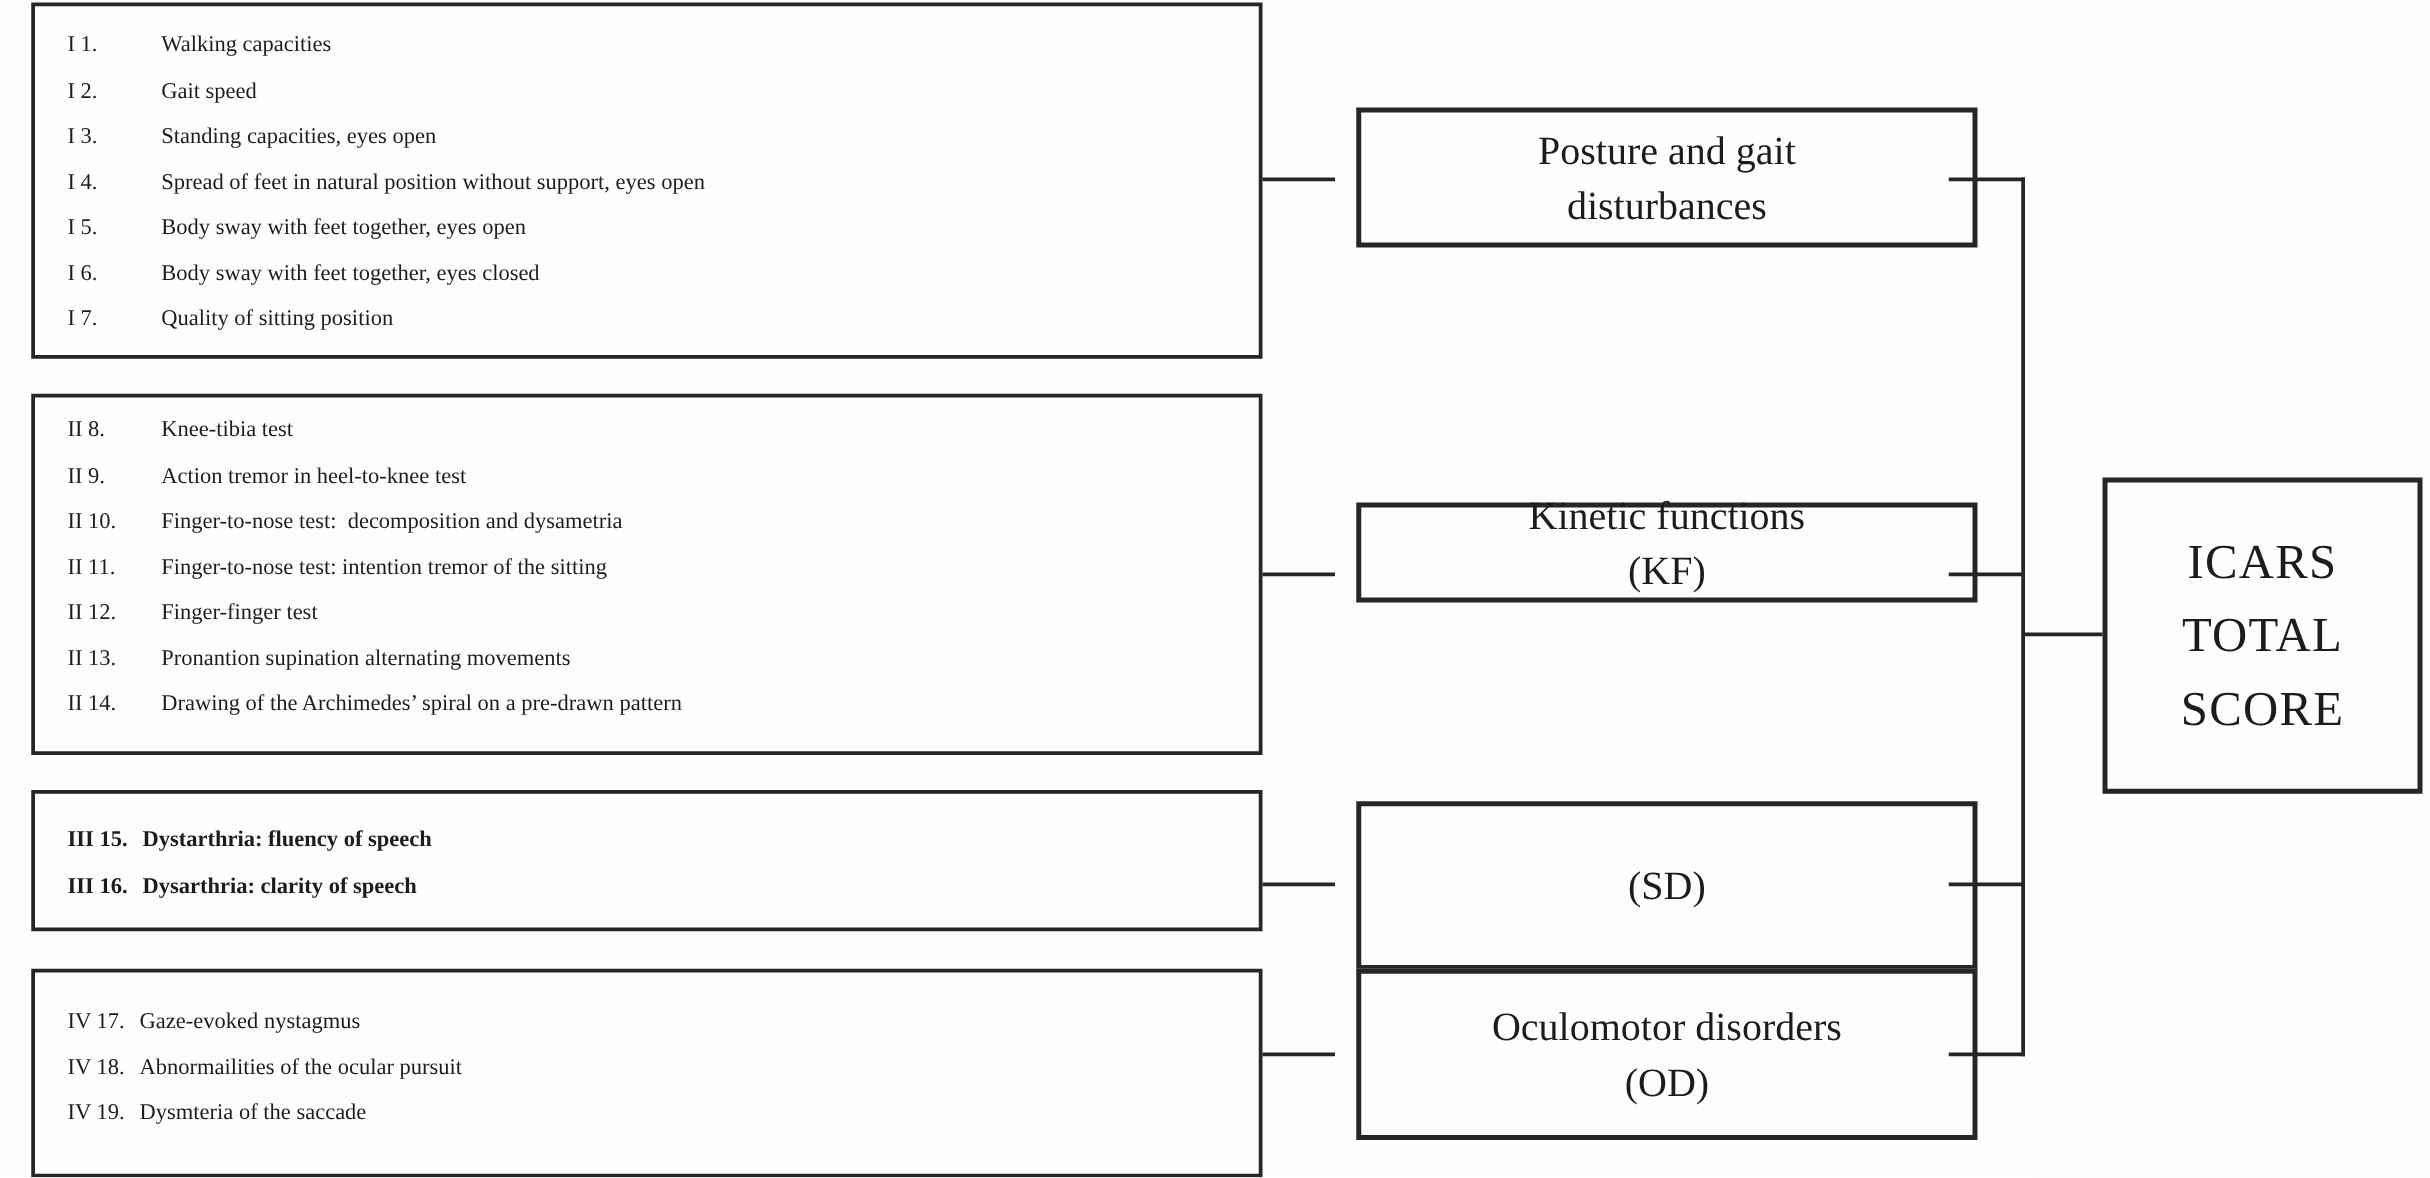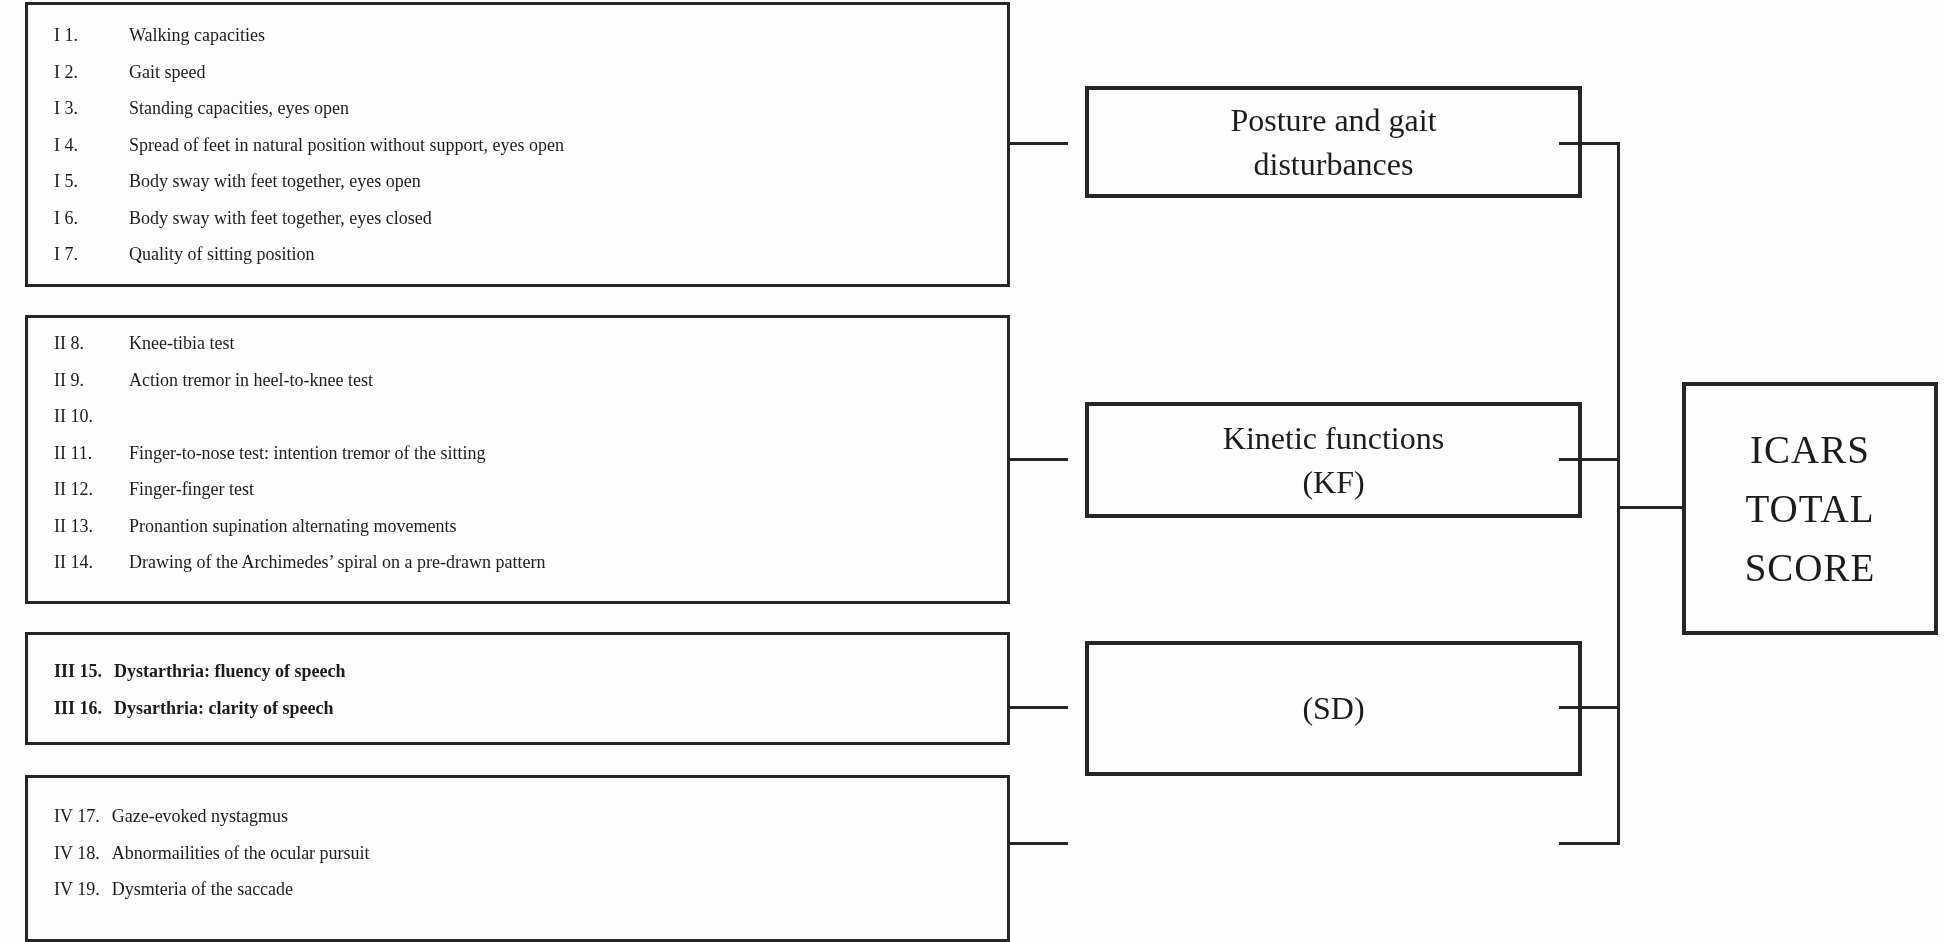--- a/index.html
+++ b/index.html
@@ -29,21 +29,21 @@
   .lbox-narrow .num{margin-right:12px;}
   .txt{white-space:pre-wrap;}
   
   .mbox{
     left:1065px;width:497px;
     border-width:4px;
     display:flex;flex-direction:column;justify-content:center;align-items:center;
     text-align:center;font-size:32px;line-height:1.38;margin-left:20px;
   }
   #mbox-1{top:86px;height:112px;}
-  #mbox-2{top:402px;height:116px;}
+  #mbox-2{top:402px;height:80px;justify-content:flex-end;}
   #mbox-3{top:641px;height:135px;}
   #mbox-4{top:775px;height:137px;}
   
   #total-box{
     left:1682px;top:382px;width:256px;height:253px;
     border-width:4px;
     display:flex;flex-direction:column;justify-content:center;align-items:center;
     text-align:center;font-size:39px;line-height:1.52;letter-spacing:1px;
   }
   
@@ -101,20 +101,21 @@
     <div class="row">
         <span class="num">II 8.</span>
         <span class="txt">Knee-tibia test</span>
       </div>
     <div class="row">
         <span class="num">II 9.</span>
         <span class="txt">Action tremor in heel-to-knee test</span>
       </div>
     <div class="row">
         <span class="num">II 10.</span>
+        <span class="txt">Finger-to-nose test:  decomposition and dysametria</span>
       </div>
     <div class="row">
         <span class="num">II 11.</span>
         <span class="txt">Finger-to-nose test: intention tremor of the sitting</span>
       </div>
     <div class="row">
         <span class="num">II 12.</span>
         <span class="txt">Finger-finger test</span>
       </div>
     <div class="row">
@@ -157,20 +158,24 @@
     <div>Posture and gait</div>
     <div>disturbances</div>
   </div>
   <div class="box mbox" id="mbox-2">
     <div>Kinetic functions</div>
     <div>(KF)</div>
   </div>
   <div class="box mbox" id="mbox-3">
     <div>(SD)</div>
   </div>
+  <div class="box mbox" id="mbox-4">
+    <div>Oculomotor disorders</div>
+    <div>(OD)</div>
+  </div>
 
   <div class="box" id="total-box">
     <div>ICARS</div>
     <div>TOTAL</div>
     <div>SCORE</div>
   </div>
 
   <div class="hline" id="stub-l1"></div>
   <div class="hline" id="stub-l2"></div>
   <div class="hline" id="stub-l3"></div>

